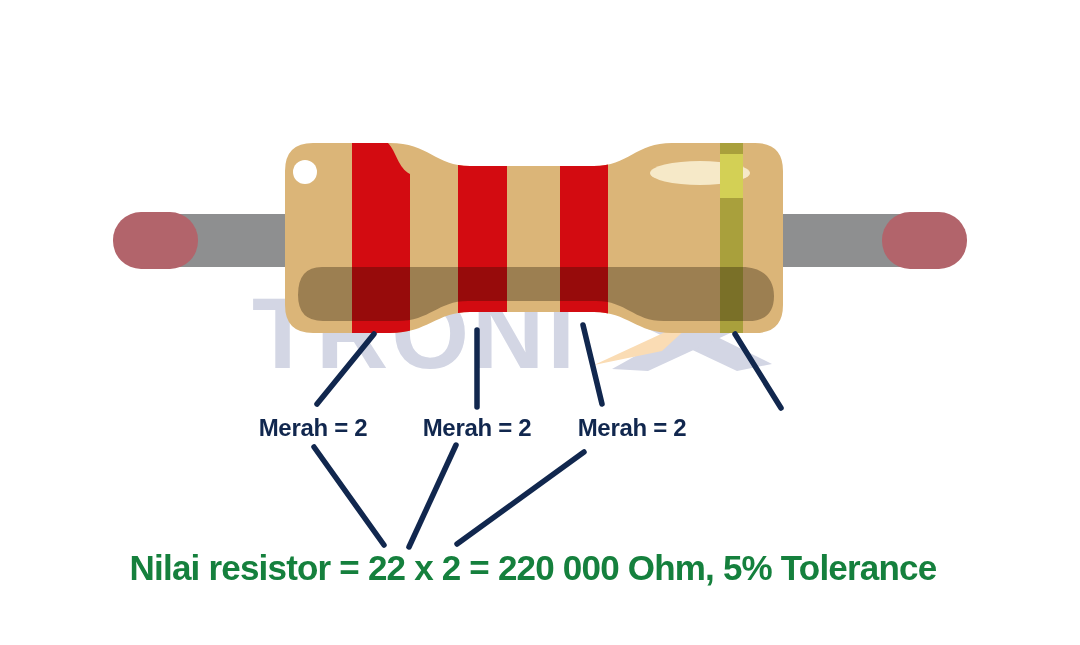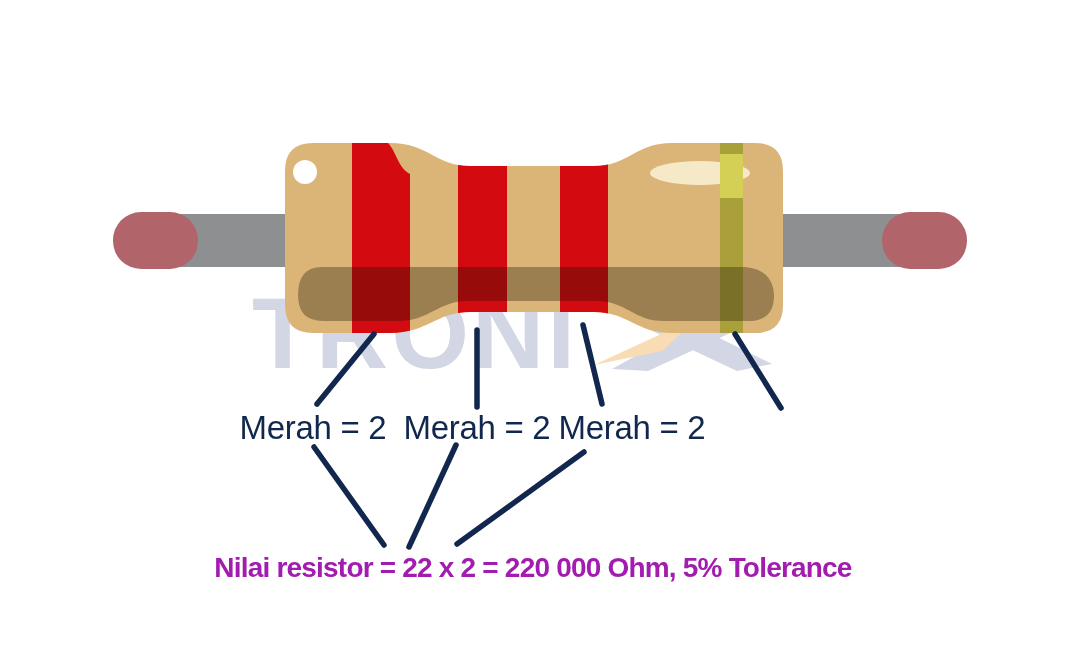--- a/index.html
+++ b/index.html
@@ -8,36 +8,36 @@
     width:1080px;height:645px;
     background:#ffffff;
     overflow:hidden;
     font-family:"Liberation Sans", sans-serif;
   }
   .stage svg{position:absolute;left:0;top:0;}
   .band-label{
     position:absolute;
     top:412px;
     transform:translateX(-50%);
-    font-size:33px;
-    font-weight:400;
+    font-size:24px;
+    font-weight:700;
     letter-spacing:-0.3px;
     color:#11274e;
     white-space:nowrap;
     line-height:32px;
   }
   .result-label{
     position:absolute;
     top:551px;
     left:533px;
     transform:translateX(-50%);
-    font-size:28px;
+    font-size:35px;
     font-weight:700;
     letter-spacing:-0.8px;
-    color:#a21caf;
+    color:#15803d;
     white-space:nowrap;
     line-height:34px;
   }
   .wm-text{
     font-family:"Liberation Sans", sans-serif;
     font-weight:700;
     font-size:100px;
     letter-spacing:3px;
   }
 </style>

